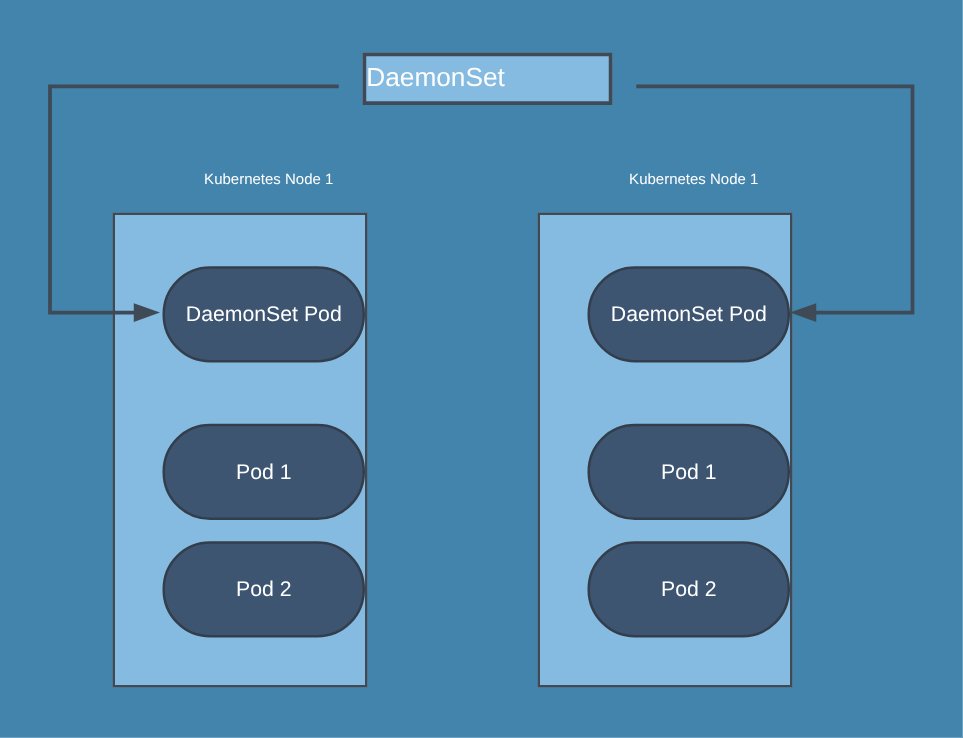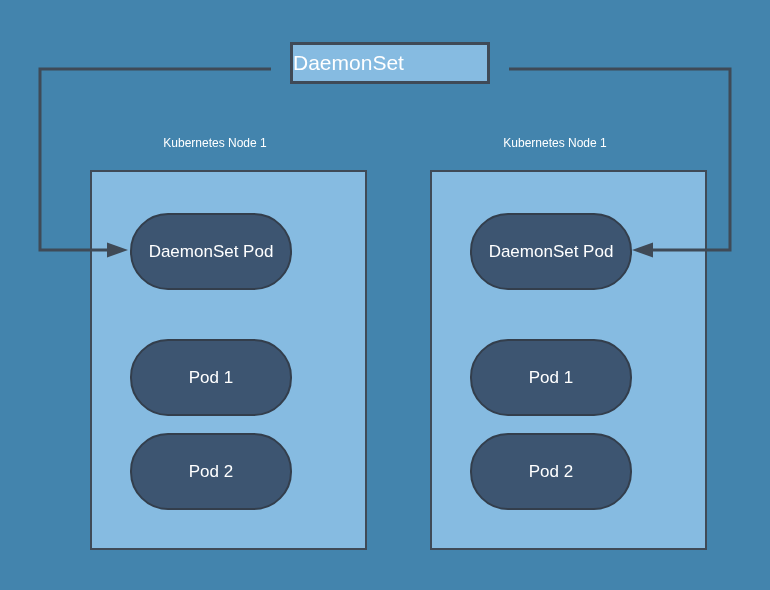--- a/index.html
+++ b/index.html
@@ -55,21 +55,21 @@
     text-align: center;
     color: var(--text, #ffffff);
     font-size: 12px;
     line-height: 22px;
   }
   .node-label.n1 { left: 90px; }
   .node-label.n2 { left: 430px; }
   .node-box {
     position: absolute;
     top: 170px;
-    width: 277px;
+    width: 204px;
     height: 380px;
     box-sizing: border-box;
     background: var(--node-fill, #86bbe1);
     border: 2px solid var(--line, #3f4a57);
   }
   .node-box.n1 { left: 90px; }
   .node-box.n2 { left: 430px; }
   .pill {
     position: absolute;
     left: 38px;

